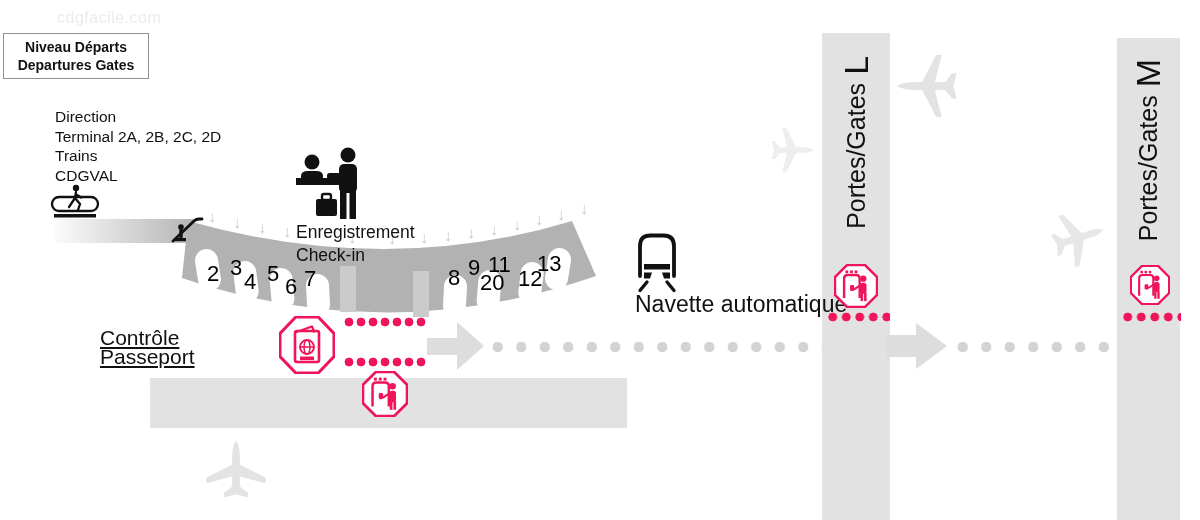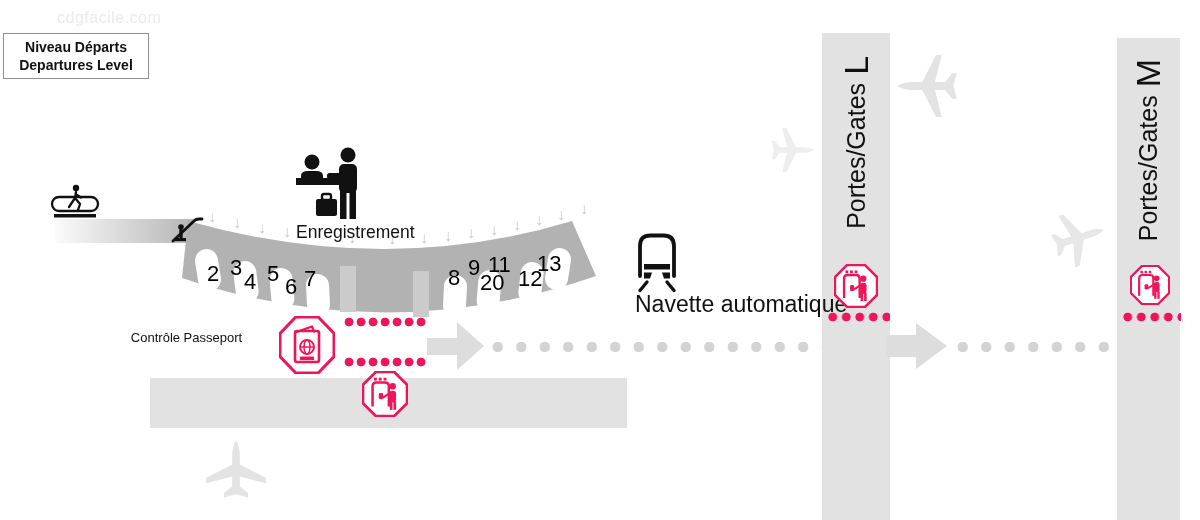--- a/index.html
+++ b/index.html
@@ -12,21 +12,21 @@
   .col{background:#e2e2e2;}
   .kband{background:#e2e2e2;}
   
   .watermark{font-size:16px;color:#ebebeb;letter-spacing:.5px;}
   .levelbox{
     border:1.5px solid #8f8f8f;background:#fff;text-align:center;
     font-weight:700;font-size:14px;line-height:18px;padding:4px 8px;
   }
   .dirblock{font-size:15.5px;line-height:19.5px;}
   .checkin-label{font-size:17.5px;line-height:23px;}
-  .ppt-label{font-size:13px;line-height:19px;text-align:center;}
+  .ppt-label{font-size:21px;line-height:19px;text-align:left;text-decoration:underline;}
   .transit-label{font-size:23px;line-height:22px;}
   .gates-k{font-size:27px;white-space:nowrap;}
   .big-letter{font-size:36px;margin-inline-start:8px;}
   .col-label{display:flex;align-items:center;justify-content:center;}
   .vtext{writing-mode:vertical-rl;transform:rotate(180deg);font-size:25px;white-space:nowrap;}
   .vtext .big-letter{font-size:34px;}
   .desknum{position:absolute;font-size:22px;color:#000;}
   
   .dots-pink{height:10px;background-image:radial-gradient(circle,var(--pink) 4.1px,transparent 4.7px);
     background-size:12px 10px;background-repeat:repeat-x;background-position:left center;}
@@ -147,26 +147,33 @@
   <span class="desknum" style="left:448px;top:265px;">8</span>
   <span class="desknum" style="left:468px;top:255px;">9</span>
   <span class="desknum" style="left:480px;top:270px;">20</span>
   <span class="desknum" style="left:488px;top:252px;">11</span>
   <span class="desknum" style="left:518px;top:266px;">12</span>
   <span class="desknum" style="left:537px;top:251px;">13</span>
 
   <div class="abs watermark" style="left:57px;top:9px;">cdgfacile.com</div>
   <div class="abs levelbox" style="left:3px;top:33px;width:128px;">
     <div>Niveau Départs</div>
-    <div>Departures Level</div>
-  </div>
-
+    <div>Departures Gates</div>
+  </div>
+
+  <div class="abs dirblock" style="left:55px;top:107px;">
+    <div>Direction</div>
+    <div>Terminal 2A, 2B, 2C, 2D</div>
+    <div>Trains</div>
+    <div>CDGVAL</div>
+  </div>
 
   <div class="abs checkin-label" style="left:296px;top:221px;">
     <div>Enregistrement</div>
+    <div>Check-in</div>
   </div>
 
   <div class="abs ppt-label" style="left:100px;top:328px;width:173px;">
     <div>Contrôle Passeport</div>
   </div>
   <svg class="abs" style="left:279px;top:316px;" width="56" height="58" viewBox="0 0 56 58">
     <polygon points="16.8,1 39.2,1 55,17.4 55,40.6 39.2,57 16.8,57 1,40.6 1,17.4" fill="#fff" stroke="#F0145A" stroke-width="3"></polygon>
     <rect x="16" y="15" width="24" height="31" rx="2" fill="none" stroke="#F0145A" stroke-width="2.6"></rect>
     <path d="M16,16.5 L33,10.5 L35.5,16.5" fill="none" stroke="#F0145A" stroke-width="2.2" stroke-linejoin="round"></path>
     <circle cx="28" cy="31" r="7" fill="none" stroke="#F0145A" stroke-width="1.9"></circle>

